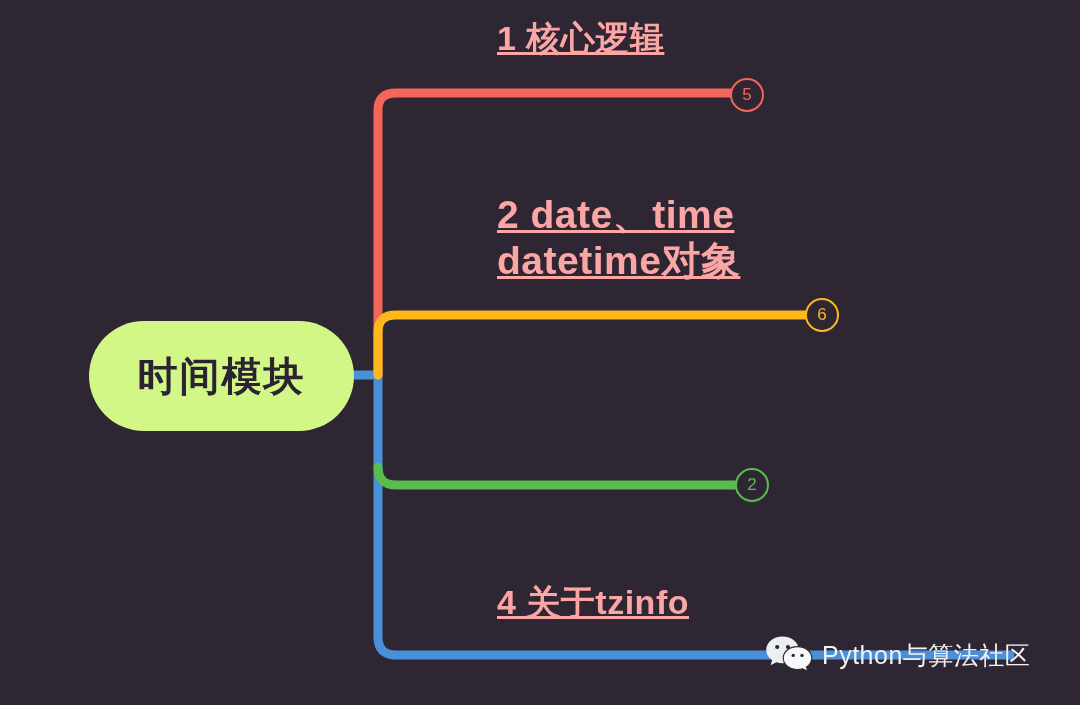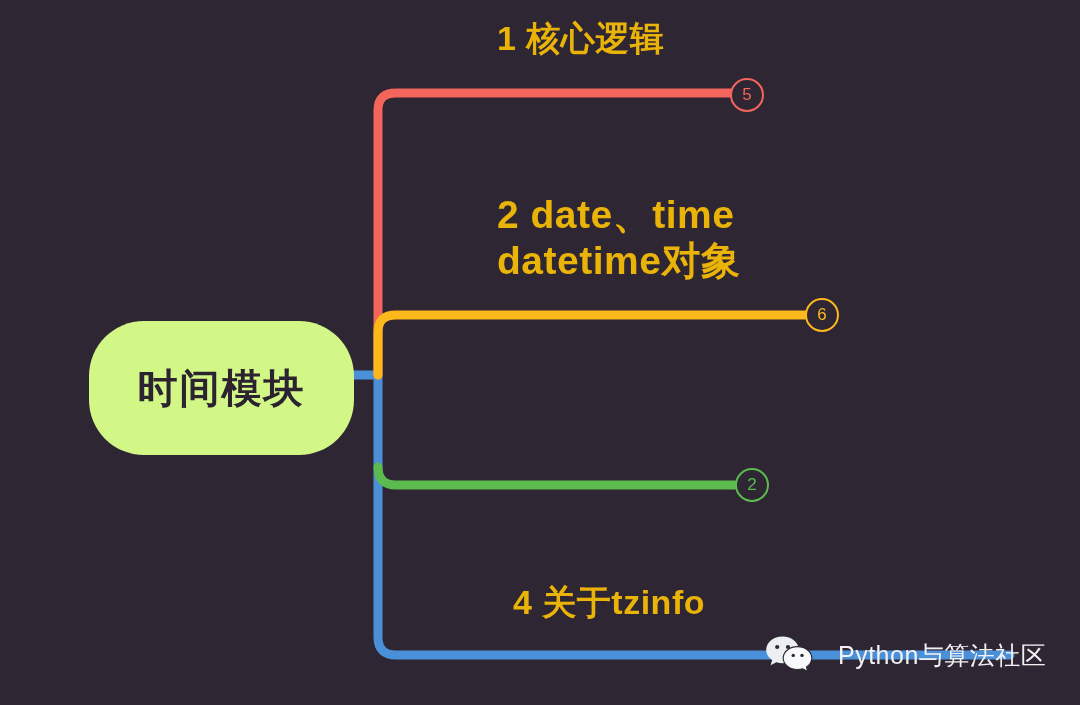--- a/index.html
+++ b/index.html
@@ -15,21 +15,21 @@
     overflow: hidden;
     font-family: "Liberation Sans", "DejaVu Sans", sans-serif;
   }
 
   
   #root-node {
     position: absolute;
     left: 89px;
     top: 321px;
     width: 265px;
-    height: 134px;
+    height: 110px;
     background: #d2f786;
     border-radius: 55px;
     display: flex;
     align-items: center;
     justify-content: center;
     box-sizing: border-box;
   }
   #root-node .root-label {
     color: #2b2430;
     font-size: 40px;
@@ -44,30 +44,31 @@
     left: 0;
     top: 0;
     width: 1080px;
     height: 705px;
     pointer-events: none;
   }
 
   
   .branch-label {
     position: absolute;
-    color: #eab308;
+    color: #fca5a5;
     font-weight: 700;
     letter-spacing: 0.5px;
     white-space: pre-line;
     line-height: 1.18;
+    text-decoration: underline;
   }
   #label-1 { left: 497px; top: 18px;  font-size: 34px; }
   #label-2 { left: 497px; top: 192px; font-size: 39px; }
   #label-3 { left: 497px; top: 410px; font-size: 34px; }
-  #label-4 { left: 497px; top: 582px; font-size: 34px; margin-left: 16px; }
+  #label-4 { left: 497px; top: 582px; font-size: 34px; }
 
   
   .badge {
     position: absolute;
     width: 34px;
     height: 34px;
     border-radius: 50%;
     border: 2.5px solid currentColor;
     box-sizing: border-box;
     display: flex;
@@ -81,21 +82,21 @@
   #badge-2 { left: 805px; top: 298px; color: #fdb81c; }
   #badge-3 { left: 735px; top: 468px; color: #5cbb4f; }
 
   
   #watermark {
     position: absolute;
     left: 765px;
     top: 634px;
     display: flex;
     align-items: center;
-    gap: 25px;
+    gap: 9px;
   }
   #watermark .wm-text {
     color: #f2f0f3;
     font-size: 25px;
     font-weight: 400;
     letter-spacing: 0.5px;
     white-space: nowrap;
   }
   #wechat-icon { width: 48px; height: 42px; display: block; }
 </style>

